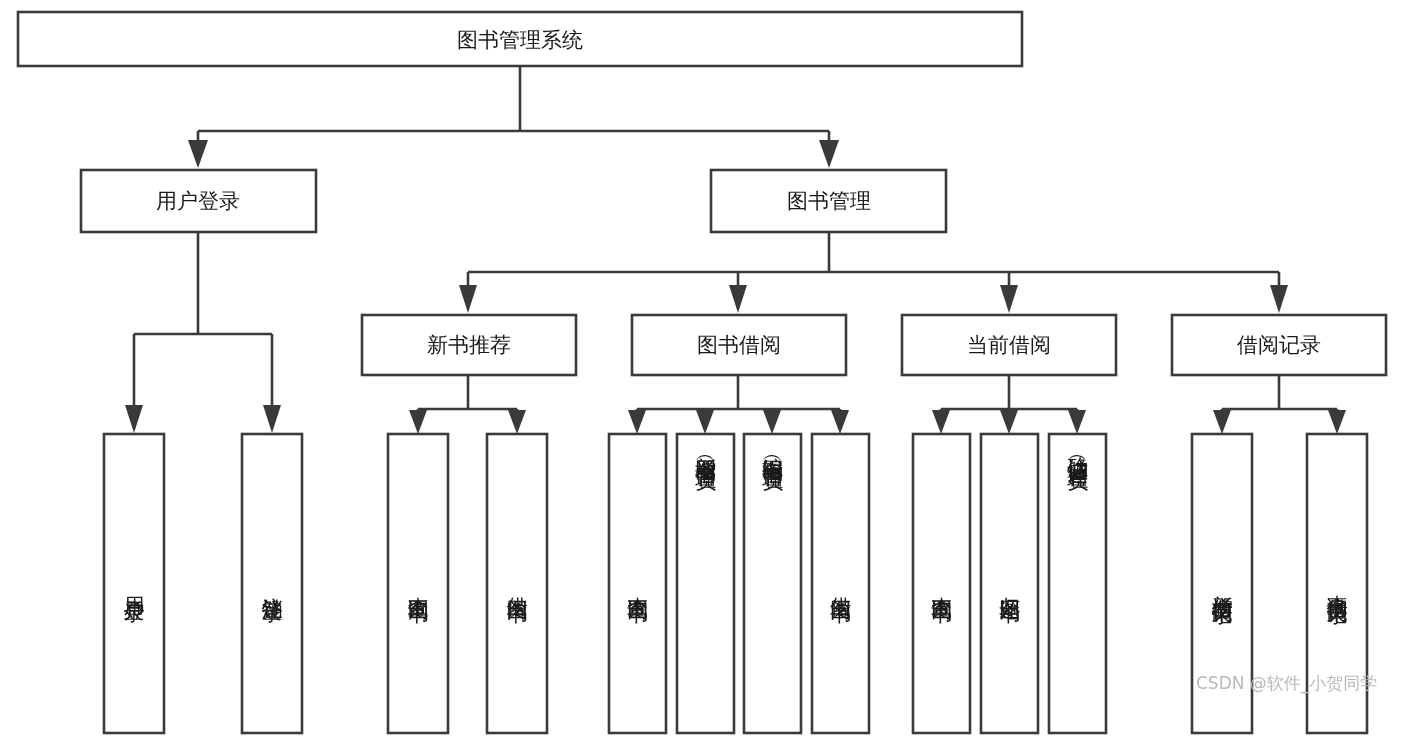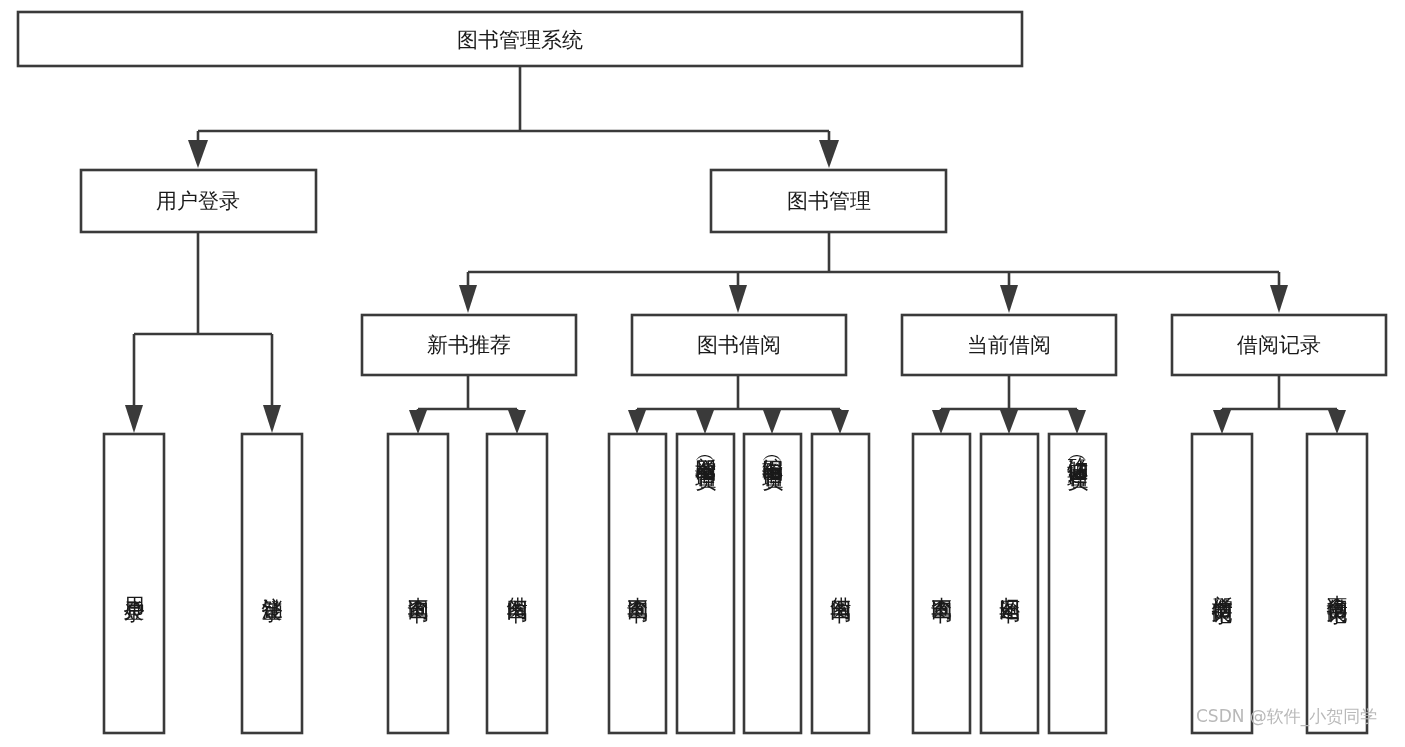--- a/index.html
+++ b/index.html
@@ -214,15 +214,15 @@
   <div class="vlabel" style="left:744px; top:440px; width:57px; height:293px; justify-content:flex-start;">编辑图书（管理员）</div>
   <div class="vlabel" style="left:812px; top:434px; width:57px; height:299px; justify-content:center;">借阅图书</div>
 
   <div class="vlabel" style="left:913px; top:434px; width:57px; height:299px; justify-content:center;">查询图书</div>
   <div class="vlabel" style="left:981px; top:434px; width:57px; height:299px; justify-content:center;">归还图书</div>
   <div class="vlabel" style="left:1049px; top:440px; width:57px; height:293px; justify-content:flex-start;">确认归还（管理员）</div>
 
   <div class="vlabel" style="left:1192px; top:434px; width:60px; height:299px; justify-content:center;">新增借阅记录</div>
   <div class="vlabel" style="left:1307px; top:434px; width:60px; height:299px; justify-content:center;">查询借阅记录</div>
 
-  <div class="watermark" style="left:1196px; top:705px;">CSDN @软件_小贺同学</div>
+  <div class="watermark" style="left:1196px; top:672px;">CSDN @软件_小贺同学</div>
 
 </div>
 
 </body></html>

